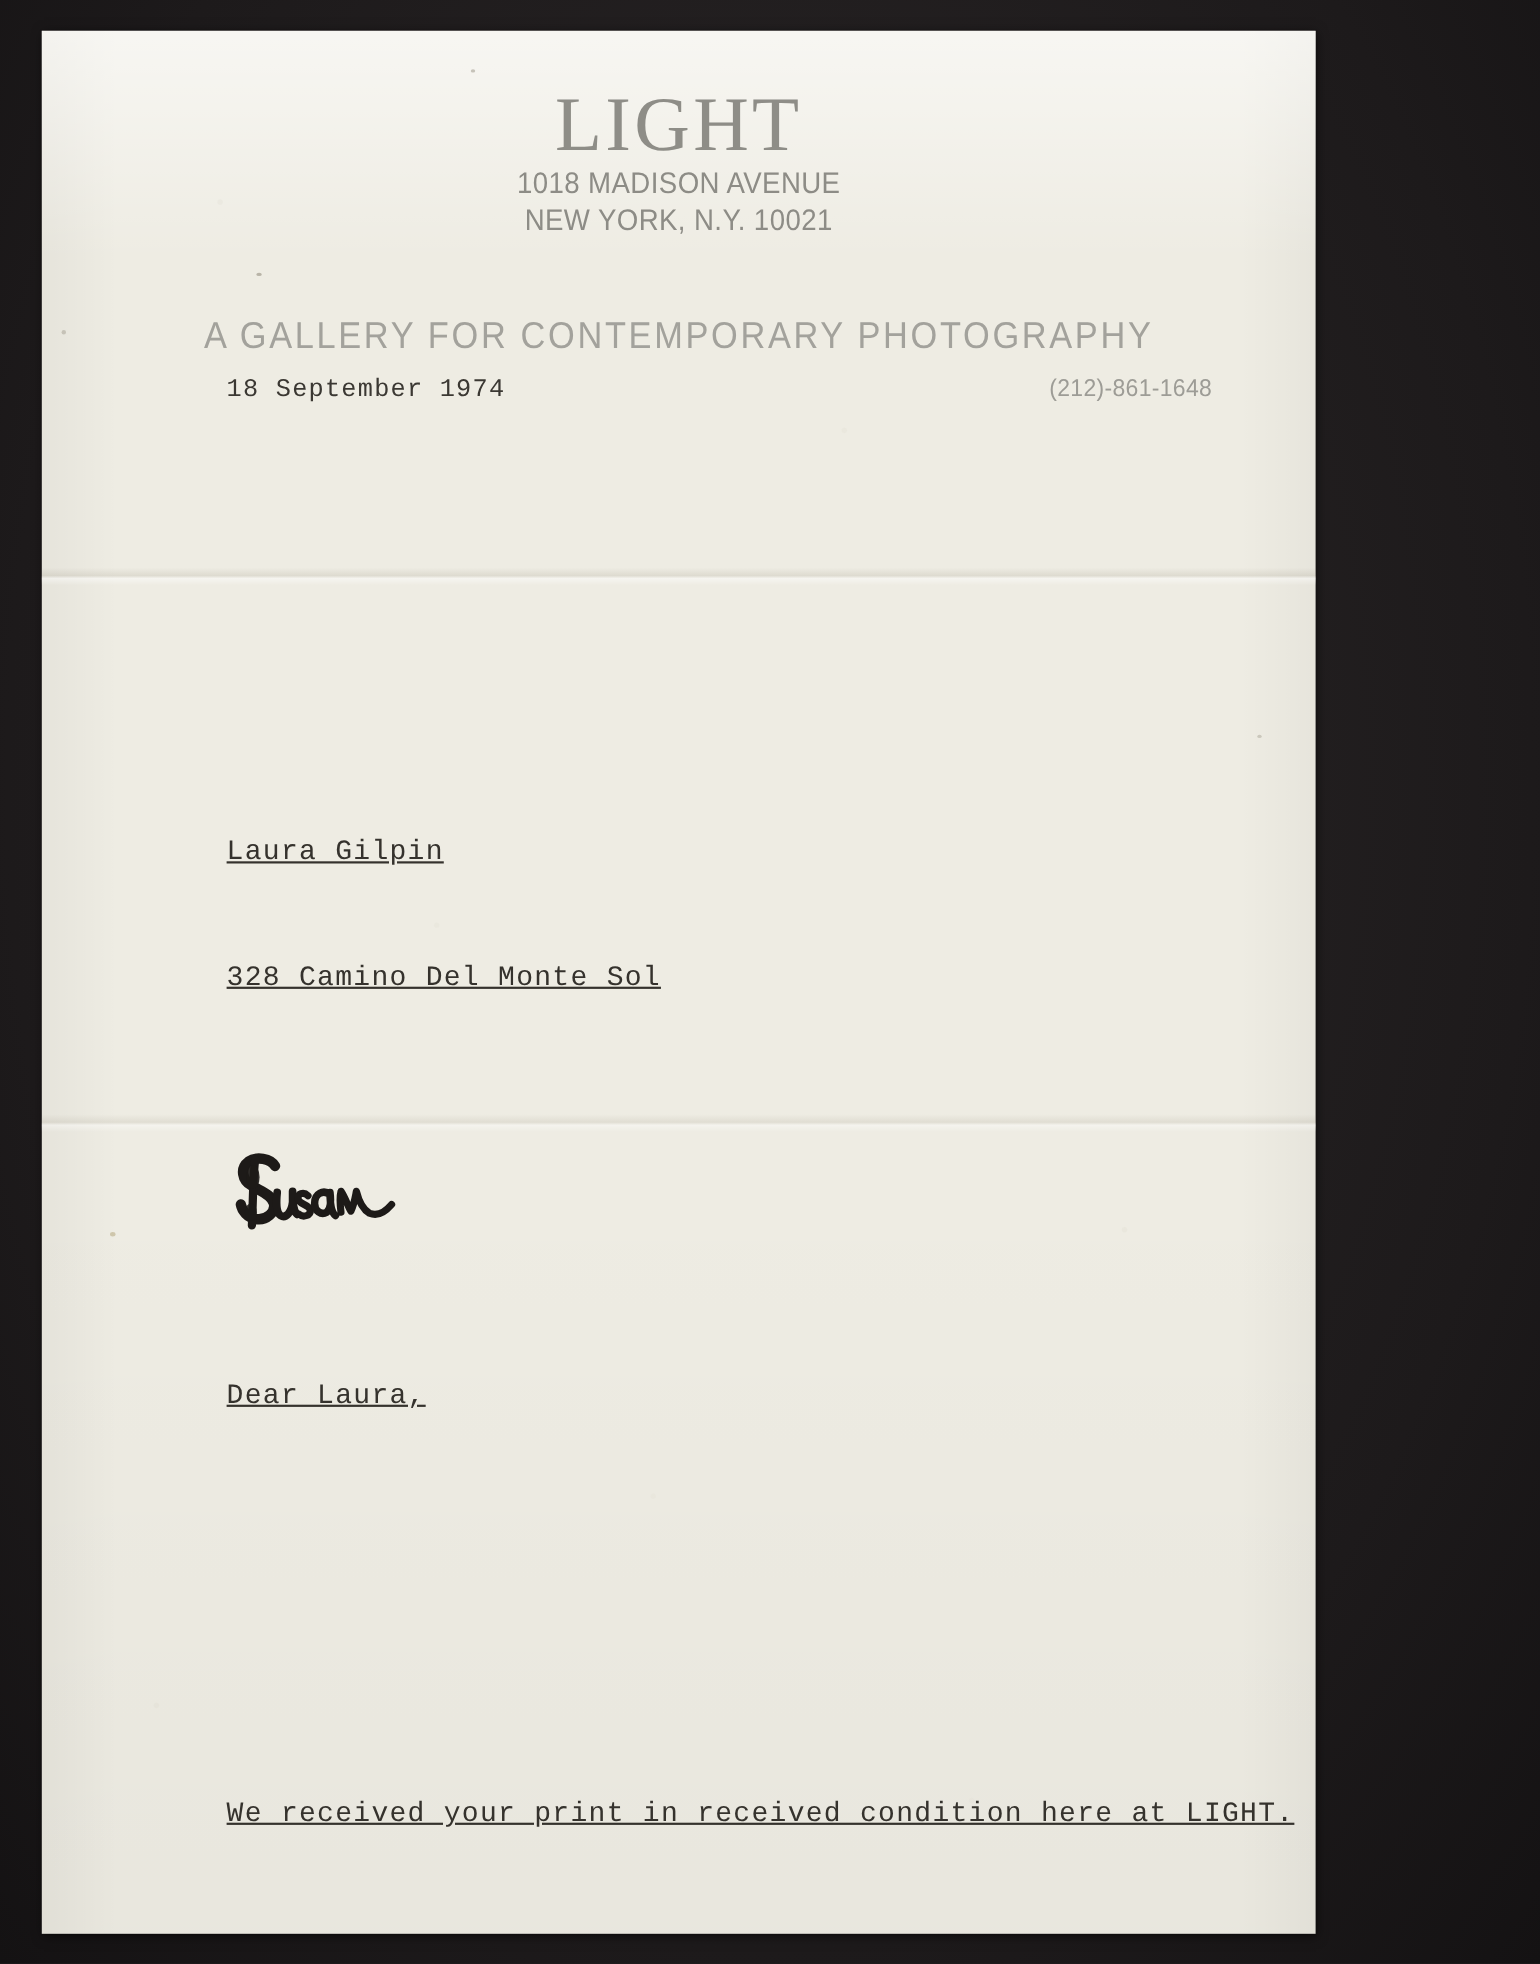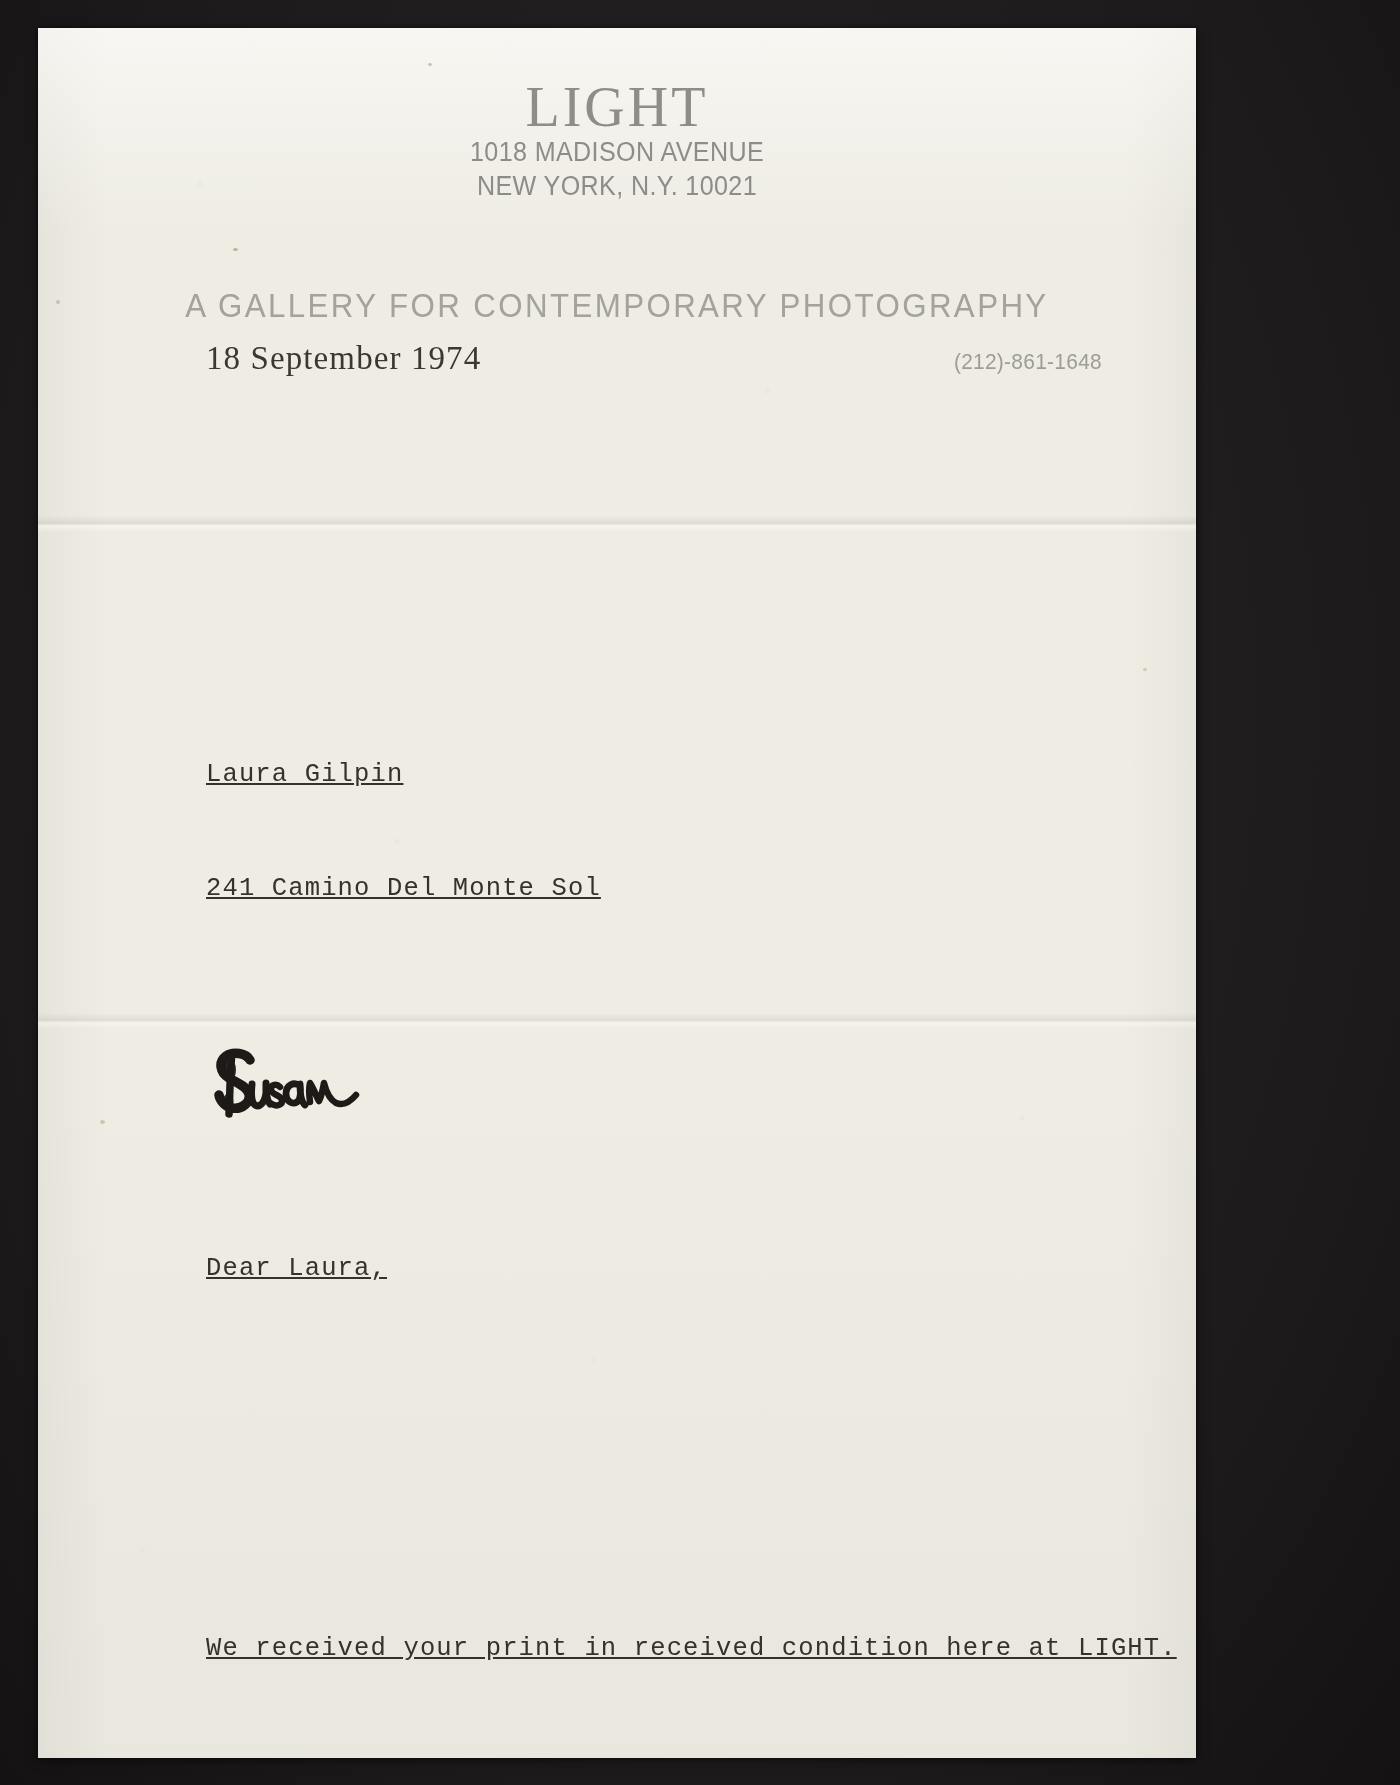--- a/index.html
+++ b/index.html
@@ -96,21 +96,21 @@
   #letterhead {
     position: absolute;
     left: 0;
     top: 52px;
     width: 100%;
     text-align: center;
   }
 
   #brand-wordmark {
     font-family: "Liberation Serif", serif;
-    font-size: 56px;
+    font-size: 70px;
     line-height: 0.98;
     letter-spacing: 3px;
     color: #8e8d87;
     font-weight: 400;
   }
 
   .head-addr-line {
     font-family: "Liberation Sans", sans-serif;
     font-size: 27px;
     line-height: 1.28;
@@ -137,22 +137,22 @@
     position: absolute;
     left: 168px;
     right: 90px;
     top: 312px;
     display: flex;
     align-items: baseline;
     justify-content: space-between;
   }
 
   #letter-date {
-    font-family: Liberation Serif, serif;
-    font-size: 33px;
+    font-family: Liberation Mono, monospace;
+    font-size: 23px;
     letter-spacing: 1.1px;
     color: #3b3833;
   }
 
   #phone-number {
     font-family: "Liberation Sans", sans-serif;
     font-size: 22px;
     letter-spacing: 0.3px;
     color: #9d9c96;
     transform: scaleX(0.95);
@@ -223,21 +223,21 @@
 
     <div id="meta-row">
       <div id="letter-date">18 September 1974</div>
       <div id="phone-number">(212)-861-1648</div>
     </div>
 
     <div id="typed-body">
 
       <div id="recipient-block">
         <div class="typed-line">Laura Gilpin</div>
-        <div class="typed-line">241 Camino Del Monte Sol</div>
+        <div class="typed-line">328 Camino Del Monte Sol</div>
       </div>
 
       <div class="block-gap"></div>
 
       <div id="salutation-block" class="typed-line">Dear Laura,</div>
 
       <div class="block-gap"></div>
 
       <div id="para-one">
         <div class="typed-line">We received your print in received condition here at LIGHT.</div>

